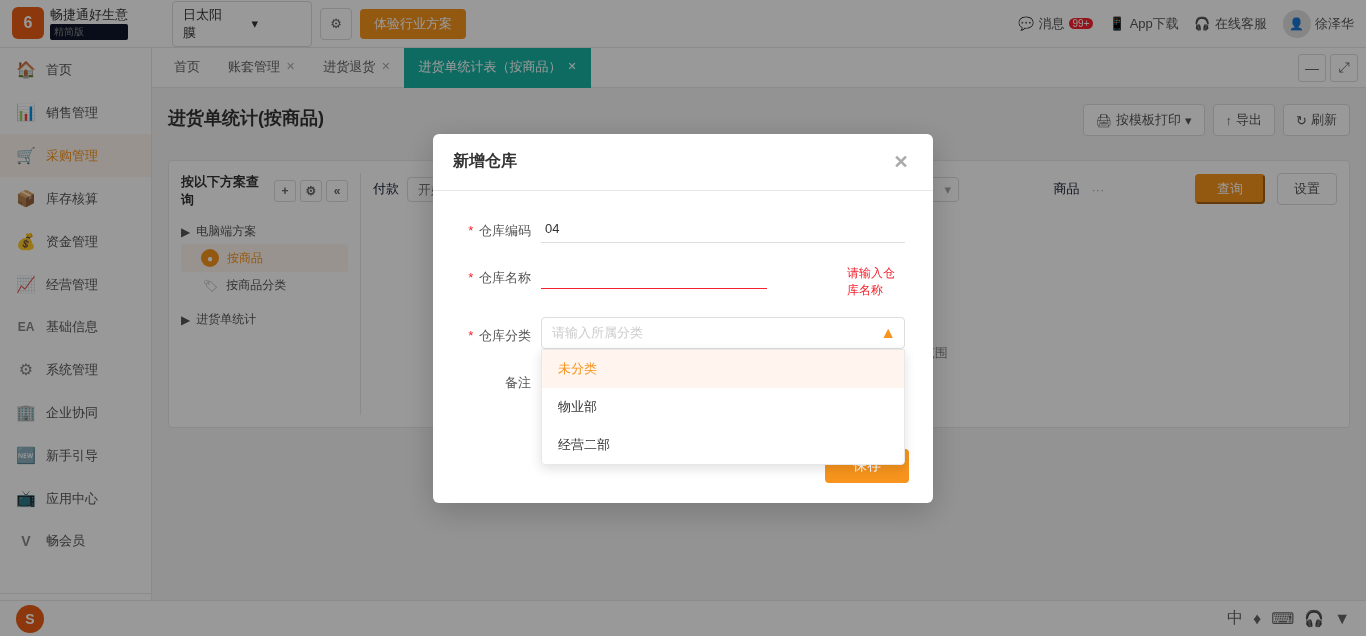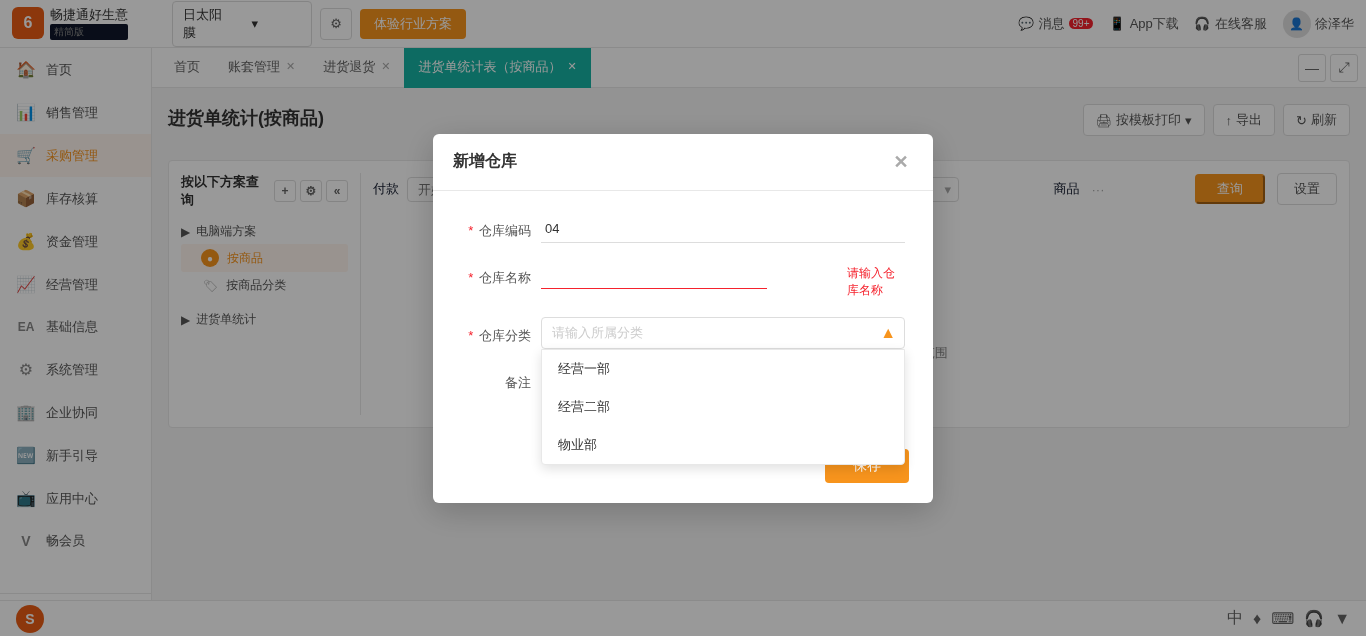--- a/index.html
+++ b/index.html
@@ -464,23 +464,23 @@
           <span class="required">*</span>
           <span>仓库分类</span>
         </div>
         <div style="flex:1;position:relative;">
           <div class="dropdown-trigger">
             <span style="color:#ccc;font-size:13px;">请输入所属分类</span>
             <span class="arrow-up">▲</span>
           </div>
 
           <div class="dropdown-list">
-            <div class="dropdown-item">经营一部</div>
+            <div class="dropdown-item selected">未分类</div>
+            <div class="dropdown-item">物业部</div>
             <div class="dropdown-item">经营二部</div>
-            <div class="dropdown-item">物业部</div>
           </div>
         </div>
       </div>
 
       <div class="form-row">
         <div class="form-label">备注</div>
         <input class="form-input" type="text" style="">
       </div>
     </div>
     <div class="modal-footer">

